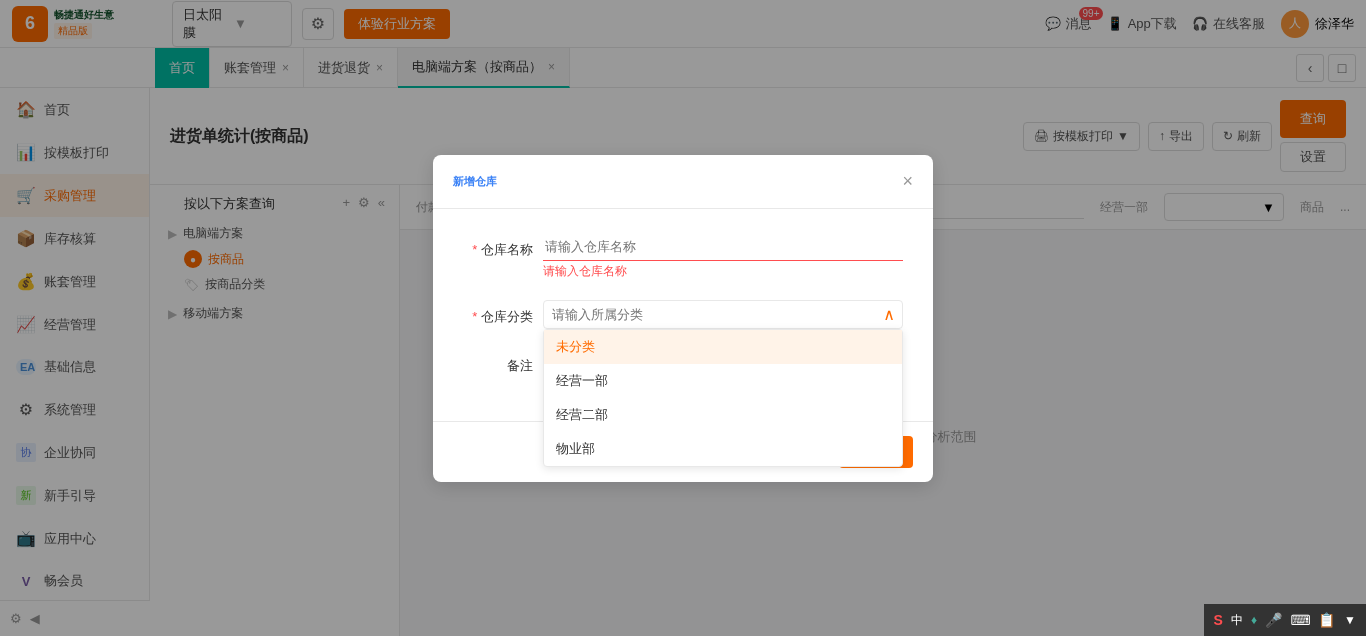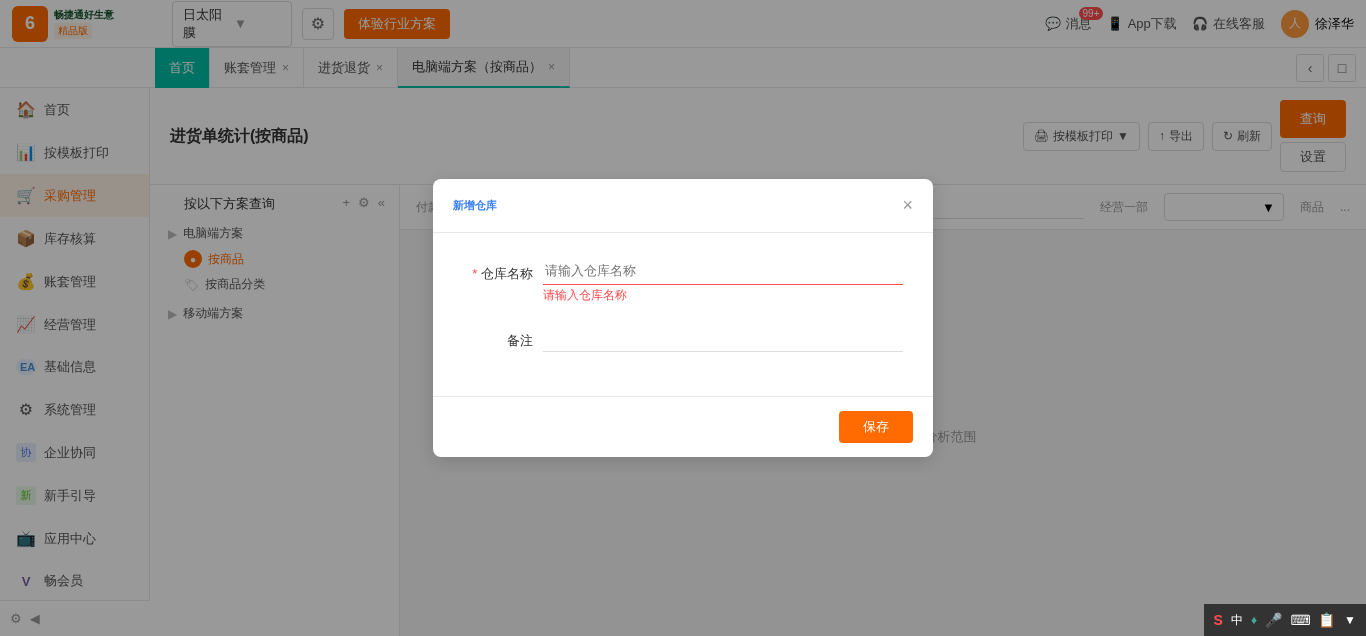--- a/index.html
+++ b/index.html
@@ -503,20 +503,36 @@
 
 
       <div class="form-row">
         <div class="form-label required">仓库名称</div>
         <div class="form-control">
           <input class="form-input error" type="text" placeholder="请输入仓库名称" style="">
           <div style="color:#ff4d4f;font-size:12px;margin-top:2px;">请输入仓库名称</div>
         </div>
       </div>
 
+      <div class="form-row" style="position:relative;">
+        <div class="form-label required">仓库分类</div>
+        <div class="form-control">
+          <div class="select-wrapper">
+            <input class="select-input" type="text" placeholder="请输入所属分类" style="">
+            <span class="select-arrow">∧</span>
+            
+            <div class="dropdown-list">
+              <div class="dropdown-item selected">未分类</div>
+              <div class="dropdown-item">经营一部</div>
+              <div class="dropdown-item">经营二部</div>
+              <div class="dropdown-item">物业部</div>
+            </div>
+          </div>
+        </div>
+      </div>
 
       <div class="form-row">
         <div class="form-label">备注</div>
         <div class="form-control">
           <input class="form-input" type="text" style="">
         </div>
       </div>
     </div>
 
     <div class="modal-footer">

